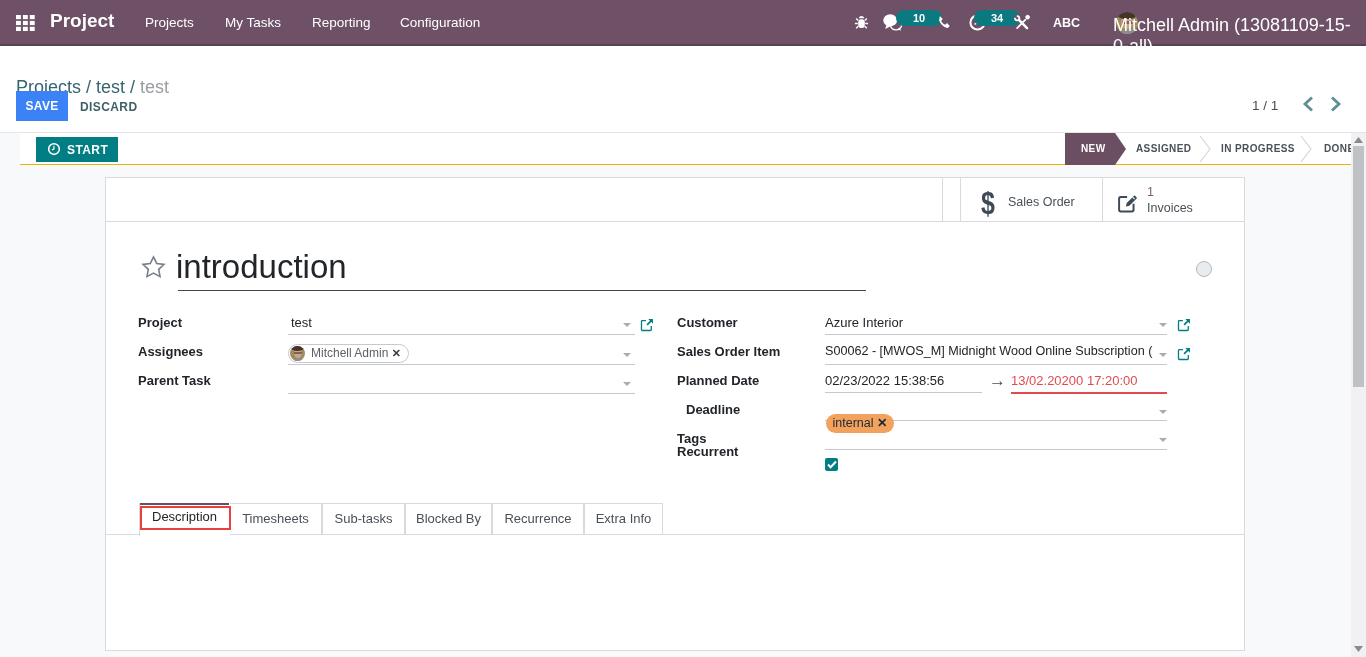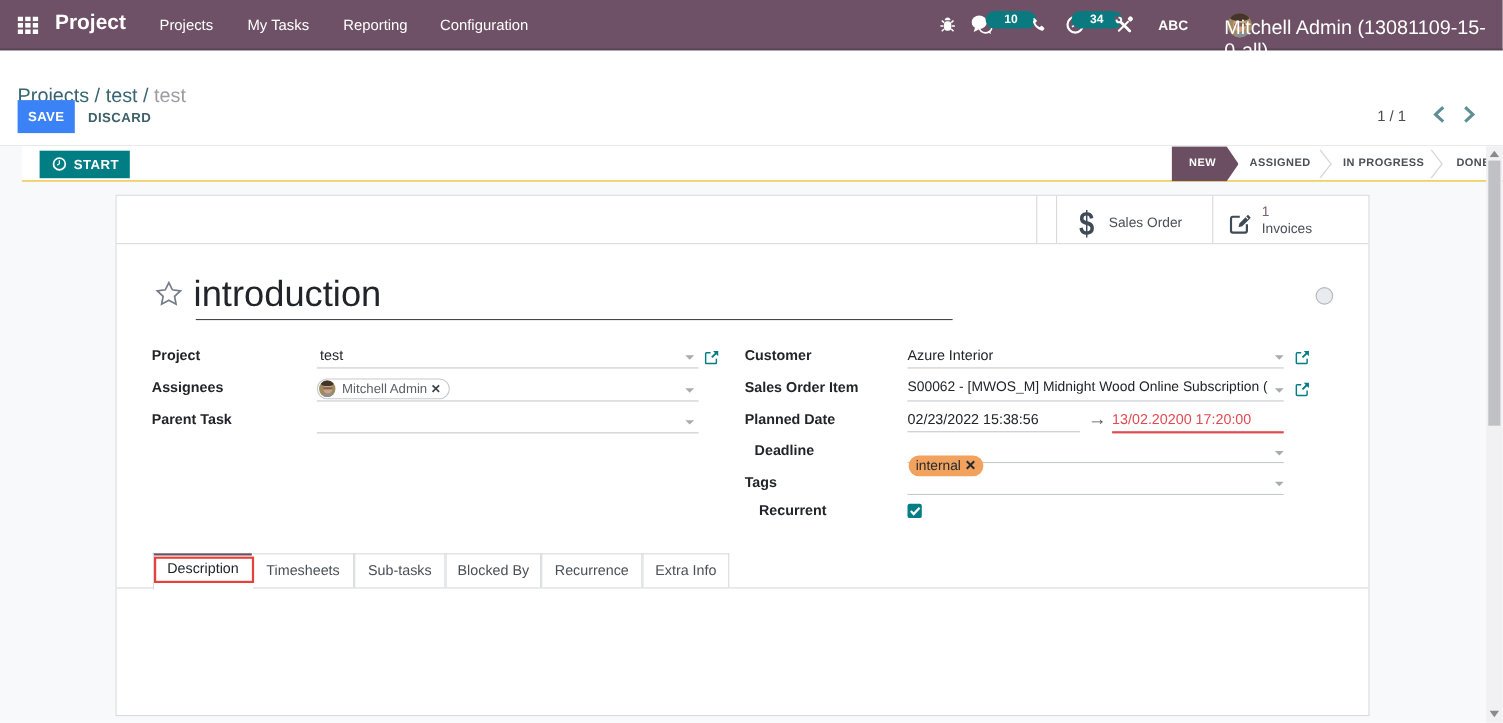--- a/index.html
+++ b/index.html
@@ -226,21 +226,21 @@
     <div class="fvalue" style="left:883px;top:193px;font-size:17px;color:#495057;font-weight:bold;">→</div>
     <div class="fvalue" style="left:905px;top:195px;color:#e04b52;">13/02.20200 17:20:00</div>
     <div class="fline" style="left:905px;top:214px;width:156px;height:2px;background:#e04b52;"></div>
     <div class="flabel" style="left:580px;top:224px;">Deadline</div>
     <div class="fline" style="left:719px;top:242px;width:342px;"></div>
     <div class="caret" style="left:1053px;top:232px;"></div>
     <div class="flabel" style="left:571px;top:253px;">Tags</div>
     <div class="tagpill" style="left:720px;top:236px;">internal <span style="font-weight:bold;">✕</span></div>
     <div class="fline" style="left:719px;top:271px;width:342px;"></div>
     <div class="caret" style="left:1053px;top:260px;"></div>
-    <div class="flabel" style="left:571px;top:278px;margin-left:13px;">Recurrent</div>
+    <div class="flabel" style="left:571px;top:266px;">Recurrent</div>
     <div class="abs" style="left:719px;top:280px;width:13px;height:13px;background:#017e84;border-radius:2px;">
       <svg style="position:absolute;left:1.5px;top:2px;" width="10" height="9" viewBox="0 0 10 9">
           <path d="M1 4.5l2.6 2.8L9 1.5" stroke="#fff" stroke-width="2" fill="none"></path>
         </svg>
     </div>
 
     <div class="tab" style="left:123px;width:93px;">Timesheets</div>
     <div class="tab" style="left:216px;width:83px;">Sub-tasks</div>
     <div class="tab" style="left:299px;width:87px;">Blocked By</div>
     <div class="tab" style="left:386px;width:92px;">Recurrence</div>

